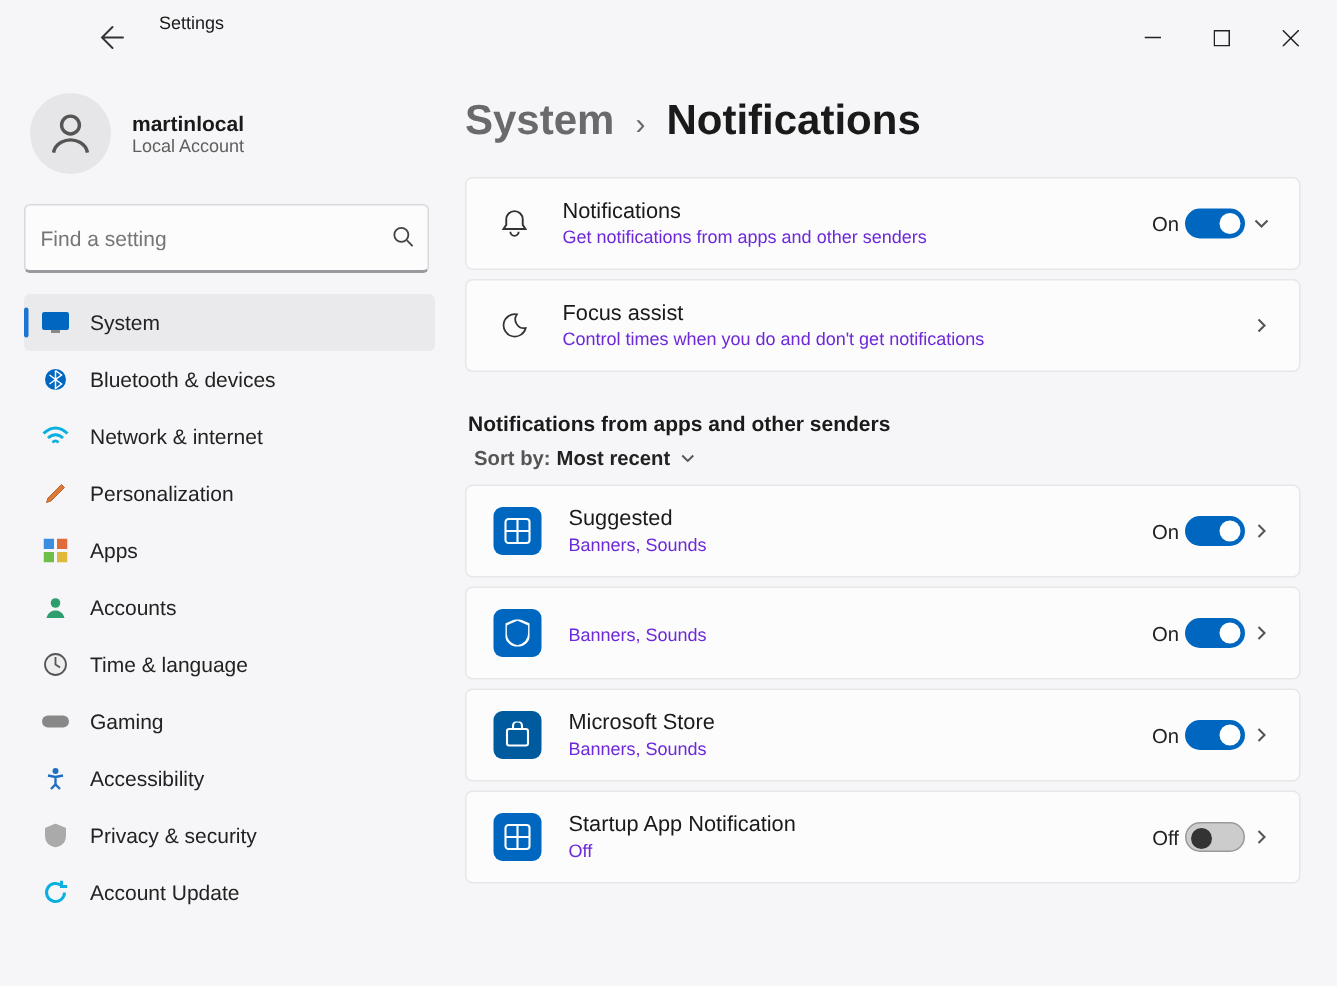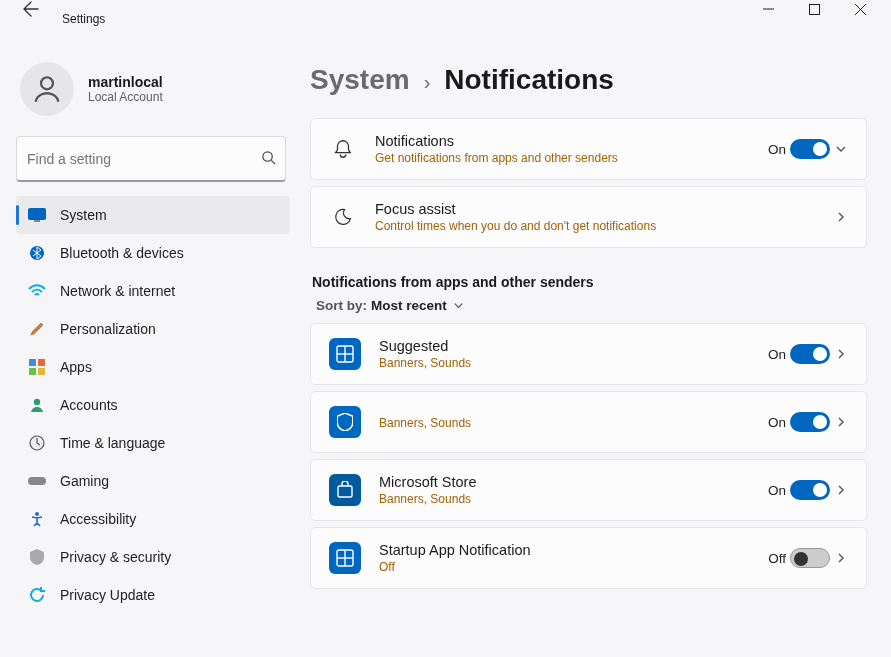--- a/index.html
+++ b/index.html
@@ -8,22 +8,23 @@
     font-size: 14px;
     background: #f6f6f8;
     width: 891px;
     height: 657px;
     overflow: hidden;
     color: #1a1a1a;
   }
   .titlebar {
     height: 44px;
     display: flex;
-    align-items: flex-end;
-    padding: 18px 8px;
+    align-items: flex-start;
+    padding: 8px 8px;
+    margin-left: 44px;
   }
   .back-btn {
     width: 34px; height: 34px;
     display: flex; align-items: center; justify-content: center;
     margin-left: 6px;
   }
   .title-text {
     font-size: 12px;
     margin-left: 14px;
     font-weight: 500;
@@ -120,21 +121,21 @@
   .card-icon {
     width:28px; display:flex; justify-content:center; color:#333;
   }
   .card-icon.tile {
     width:32px;height:32px;border-radius:6px;display:flex;align-items:center;justify-content:center;color:#fff;
   }
   .tile-blue {background:#0067c0;}
   .tile-dblue {background:#005a9e;}
   .card-txt { flex:1; }
   .card-title { font-size:14.5px; font-weight:400; color:#1a1a1a;}
-  .card-sub { font-size:12px; color:#a16207; margin-top:2px;}
+  .card-sub { font-size:12px; color:#6d28d9; margin-top:2px;}
   .card-right { display:flex; align-items:center; gap:4px;}
   .toggle {
     width:40px; height:20px; border-radius:10px; position:relative;
     background:#888;
   }
   .toggle.on { background:#0067c0; }
   .toggle .knob {
     position:absolute; top:3px; width:14px; height:14px; border-radius:50%; background:#fff;
   }
   .toggle.on .knob { right:3px; }
@@ -297,21 +298,21 @@
           </span>
         <span>Privacy &amp; security</span>
       </div>
       <div class="navitem">
         <span class="navicon">
             <svg width="16" height="16" viewBox="0 0 16 16">
               <path d="M14 8a6 6 0 1 1-2-4.5" stroke="#0ab1e0" stroke-width="2" fill="none"></path>
               <path d="M12 0v4h4" stroke="#0ab1e0" stroke-width="2" fill="none"></path>
             </svg>
           </span>
-        <span>Privacy Update</span>
+        <span>Account Update</span>
       </div>
     </div>
   </div>
 
   <div class="main">
     <div class="breadcrumb">
       <span class="bc-parent">System</span>
       <span class="bc-sep">›</span>
       <span class="bc-current">Notifications</span>
     </div>

